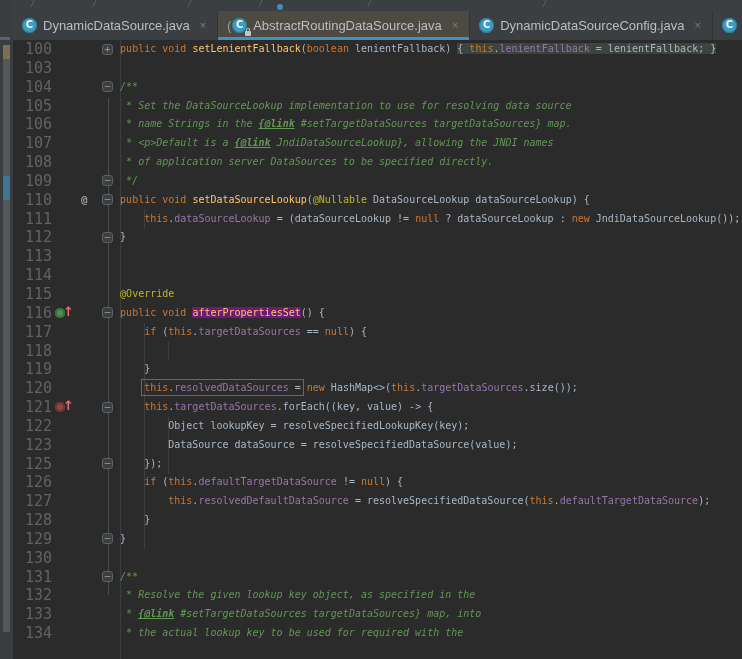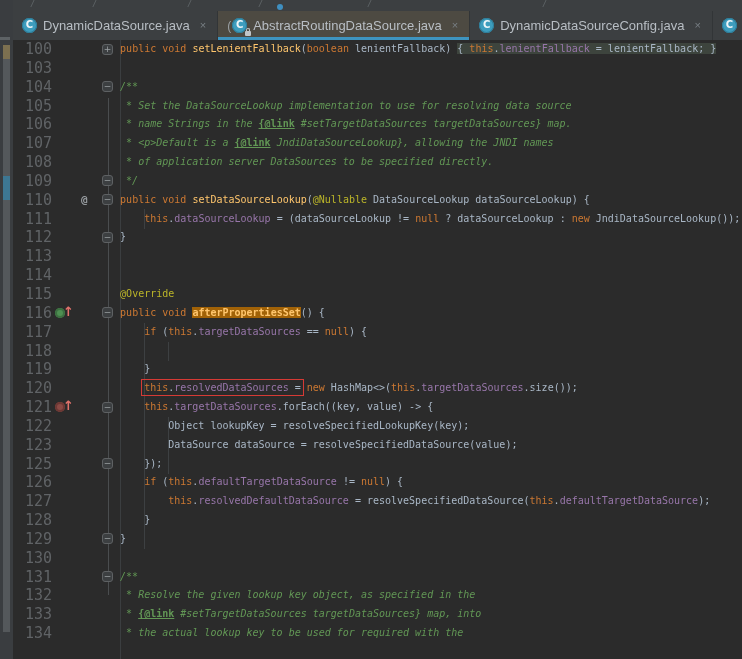--- a/index.html
+++ b/index.html
@@ -61,24 +61,24 @@
          border:1px solid #5e6163;border-radius:3px;background:#3c3f41;color:#9ba0a3;
          font-size:9px;line-height:8px;text-align:center;font-family:"DejaVu Sans",sans-serif;}
 
   
   .kw{color:#cc7832;}
   .fld{color:#9876aa;}
   .mth{color:#ffc66d;}
   .ann{color:#bbb529;}
   .str{color:#6a8759;}
   .cmt{color:#629755;font-style:italic;}
-  .lnk{color:#629755;font-weight:bold;text-decoration:underline;}
+  .lnk{color:#629755;font-style:italic;font-weight:bold;text-decoration:underline;}
   .txt{color:#a9b7c6;}
   .fold{background:#3d443d;}
-  .hl{background:#a16207;font-weight:bold;}
+  .hl{background:#701a75;}
   .redbox{outline:1px solid #d63a35;outline-offset:2px;}
 </style>
 </head>
 <body>
 
 <div class="app">
 
   <div class="leftstrip">
     <div class="strip-track"></div>
     <div class="strip-mark olive"></div>

